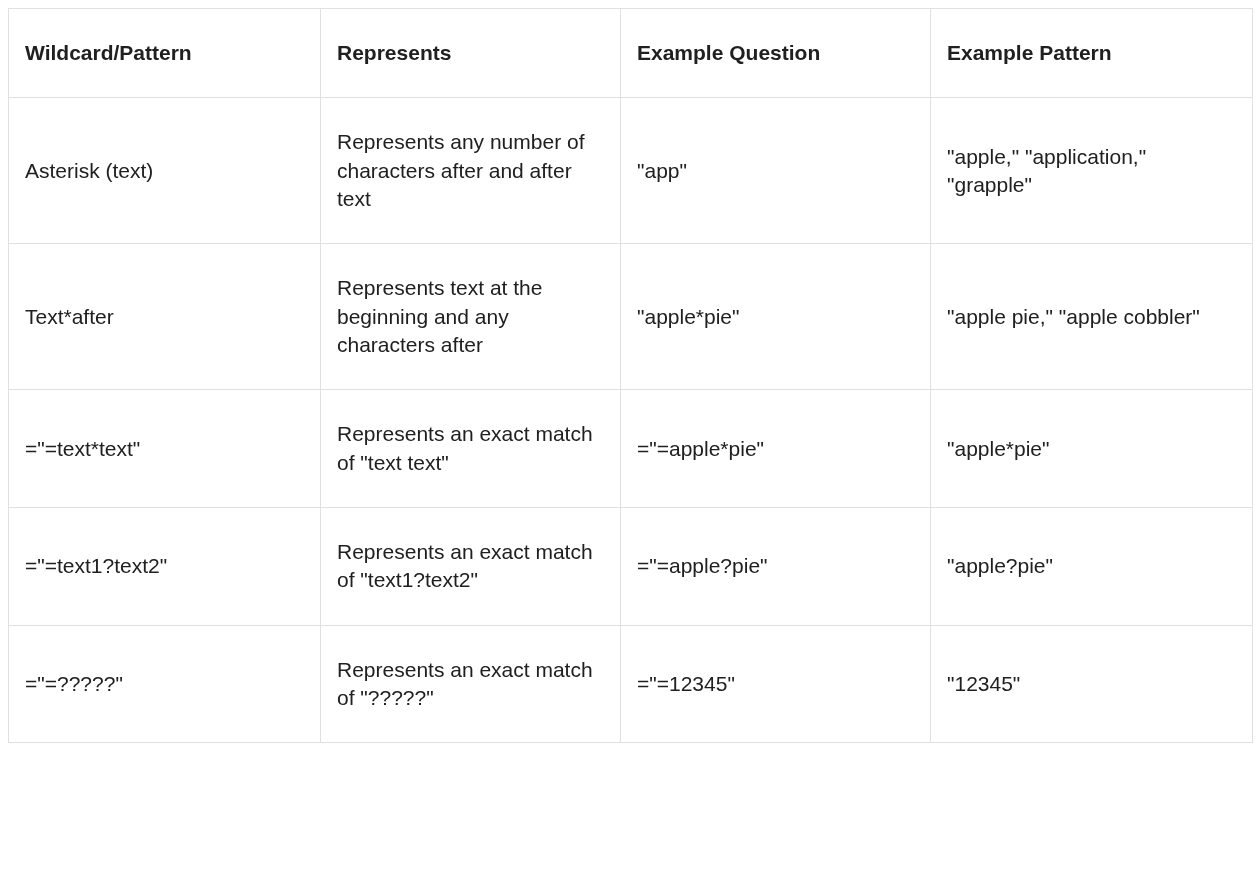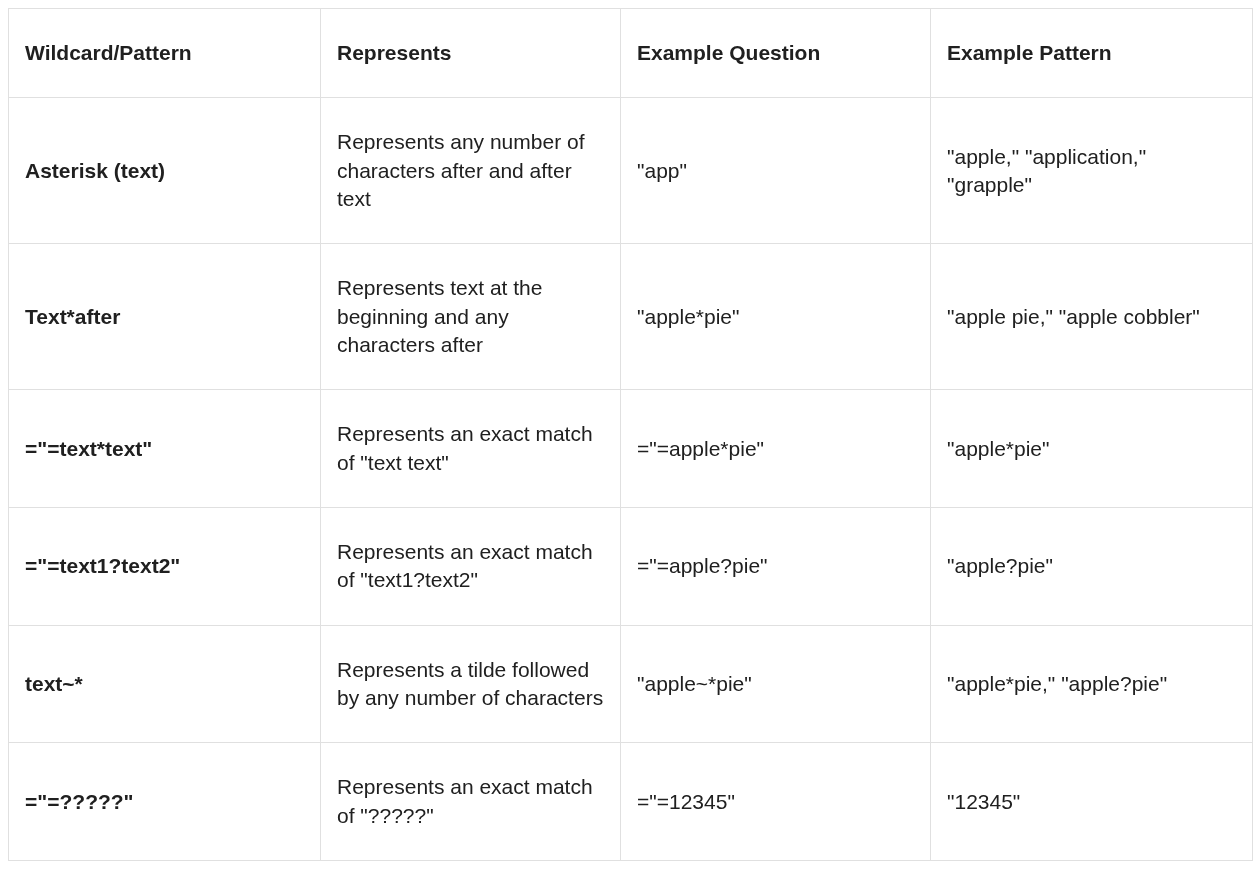--- a/index.html
+++ b/index.html
@@ -25,21 +25,21 @@
       vertical-align: middle;
       font-size: 21px;
       line-height: 1.35;
       color: #202020;
     }
     th {
       font-weight: bold;
       background: #ffffff;
     }
     td.pattern-col {
-      font-weight: bold;
+      font-weight: normal;
     }
     col.c1 { width: 312px; }
     col.c2 { width: 300px; }
     col.c3 { width: 310px; }
     col.c4 { width: 322px; }
   </style>
 </head>
 <body>
 
 <table>
@@ -76,25 +76,19 @@
       <td>="=apple*pie"</td>
       <td>"apple*pie"</td>
     </tr>
     <tr>
       <td class="pattern-col">="=text1?text2"</td>
       <td>Represents an exact match of "text1?text2"</td>
       <td>="=apple?pie"</td>
       <td>"apple?pie"</td>
     </tr>
     <tr>
-      <td class="pattern-col">text~*</td>
-      <td>Represents a tilde followed by any number of characters</td>
-      <td>"apple~*pie"</td>
-      <td>"apple*pie," "apple?pie"</td>
-    </tr>
-    <tr>
       <td class="pattern-col">="=?????"</td>
       <td>Represents an exact match of "?????"</td>
       <td>="=12345"</td>
       <td>"12345"</td>
     </tr>
   </tbody>
 </table>
 
 </body></html>

